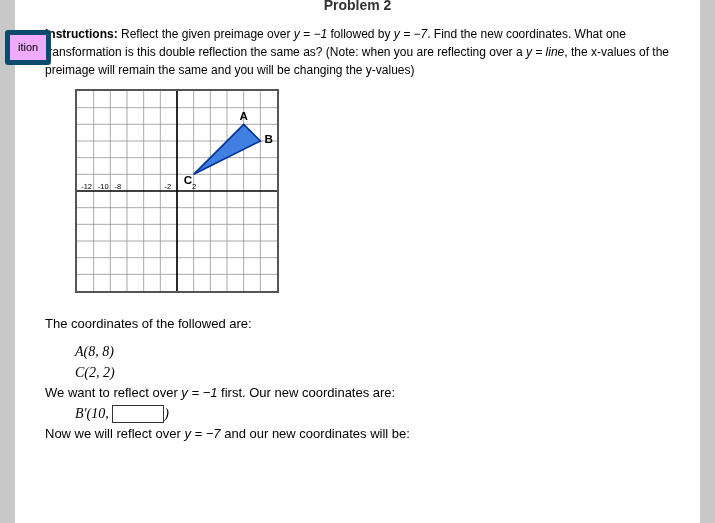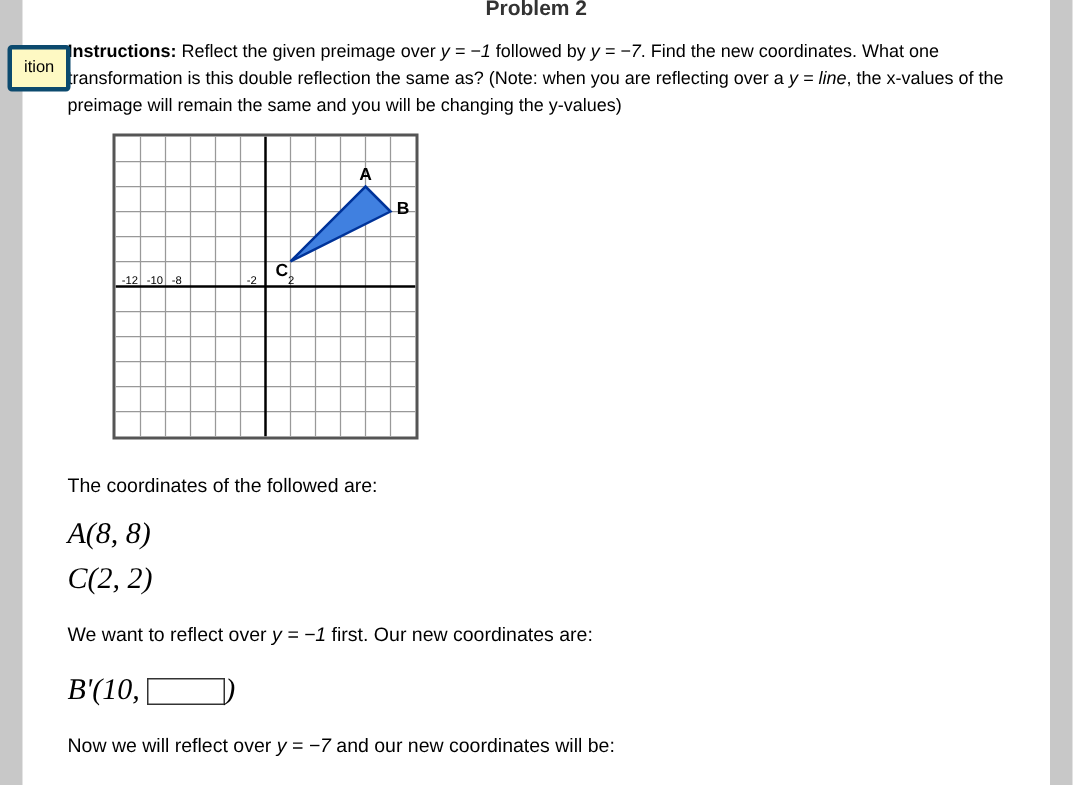--- a/index.html
+++ b/index.html
@@ -1,25 +1,25 @@
 <!DOCTYPE html>
 <html><head>
 <meta charset="utf-8">
 <style>
 body{margin:0;font-family:Arial,sans-serif;font-size:13px;background:#c8c8c8;line-height:1.5}
 .page{background:#fff;margin:0 15px;padding:10px 30px;min-height:523px;position:relative}
 .title-frag{position:absolute;top:-5px;left:50%;transform:translateX(-50%);font-weight:bold;color:#333;font-size:14px}
-.btn{position:absolute;left:-10px;top:30px;background:#fef9c3;border:3px solid #0c4a6e;padding:4px 8px;font-size:11px;border-radius:3px}
+.btn{position:absolute;left:-10px;top:30px;background:#f0abfc;border:5px solid #0c4a6e;padding:4px 8px;font-size:11px;border-radius:3px}
 .instr{margin-top:15px;font-size:12px}
 .graph{margin:10px 0 15px 30px}
 svg{background:#fff;border:2px solid #555}
 .math{font-style:italic;font-family:Liberation Sans, sans-serif}
-.coord{font-family:'Times New Roman',serif;font-style:italic;font-size:20px}
+.coord{margin-left:30px;font-family:'Times New Roman',serif;font-style:italic;font-size:14px}
 .blank{display:inline-block;border:1px solid #333;width:50px;height:16px;vertical-align:middle;background:#fff}
-.sub{font-size:13px;margin:12px 0}
+.sub{font-size:13px;margin:0 0}
 .section{margin:8px 0}
 </style>
 </head>
 <body>
 
 <div class="page">
 <div class="title-frag">Problem 2</div>
 <div class="btn">ition</div>
 
 <div class="instr">

